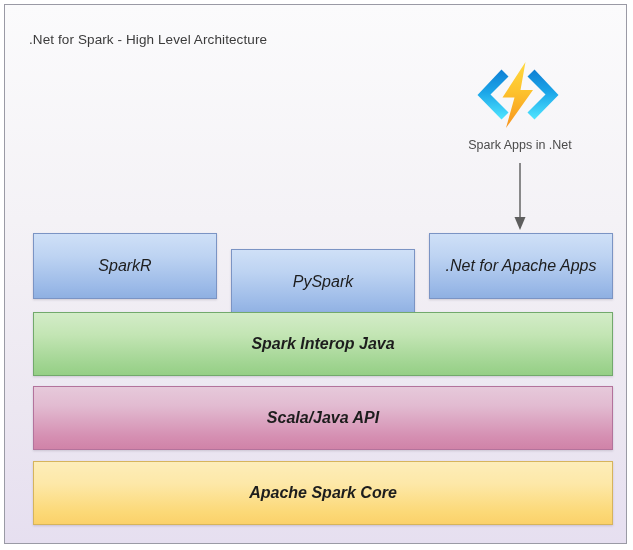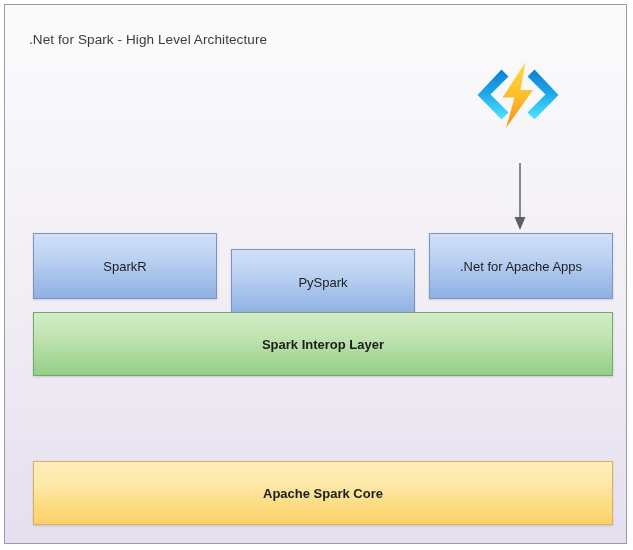--- a/index.html
+++ b/index.html
@@ -73,24 +73,25 @@
   .arrow-wrap svg { display: block; }
 
   
   .box {
     position: absolute;
     box-sizing: border-box;
     border: 1px solid #8e8ea8;
     display: flex;
     align-items: center;
     justify-content: center;
-    font-size: 13px;
+    font-size: 16px;
     color: #1d1d1d;
     text-align: right;
     box-shadow: 0 1px 2px rgba(60,50,80,0.18);
+    font-style: italic;
   }
 
   .box-blue {
     top: 228px;
     height: 66px;
     width: 184px;
     border-color: #7b94c4;
     background: linear-gradient(to bottom, #cfe0f7 0%, #bdd3f2 35%, #9dbbe8 80%, #8fb0e2 100%);
   }
   #box-sparkr    { left: 28px; }
@@ -149,33 +150,35 @@
         </defs>
 
         <path d="M26.5 7.5 L33.5 14.5 L15.5 32.5 L33.5 50.5 L26.5 57.5 L2.5 33 Z" fill="url(#gBracket)"></path>
 
         <path d="M59.5 7.5 L52.5 14.5 L70.5 32.5 L52.5 50.5 L59.5 57.5 L83.5 33 Z" fill="url(#gBracket)"></path>
 
         <path d="M50.5 0 L27.5 35.5 L39.5 35.5 L31 66 L58 28 L45.5 28 Z" fill="url(#gBolt)"></path>
       </svg>
     </div>
 
+    <div class="logo-caption">Spark Apps in .Net</div>
 
     <div class="arrow-wrap">
       <svg width="20" height="68" viewBox="0 0 20 68" xmlns="http://www.w3.org/2000/svg">
         <line x1="10" y1="0" x2="10" y2="57" stroke="#6e6e6e" stroke-width="1.6"></line>
         <polygon points="10,67 4.5,54 15.5,54" fill="#5e5e5e"></polygon>
       </svg>
     </div>
 
     <div class="box box-blue" id="box-sparkr">SparkR</div>
 
     <div class="box box-blue" id="box-pyspark">PySpark</div>
 
     <div class="box box-blue" id="box-dotnet">.Net for Apache Apps</div>
 
-    <div class="box box-wide box-green">Spark Interop Layer</div>
+    <div class="box box-wide box-green">Spark Interop Java</div>
 
+    <div class="box box-wide box-pink">Scala/Java API</div>
 
     <div class="box box-wide box-yellow">Apache Spark Core</div>
 
   </div>
 </div>
 
 </body></html>

